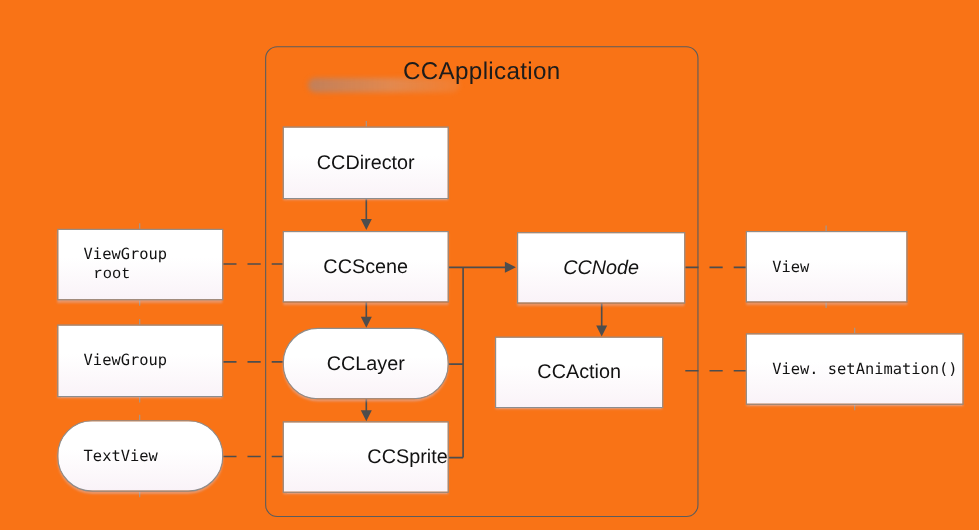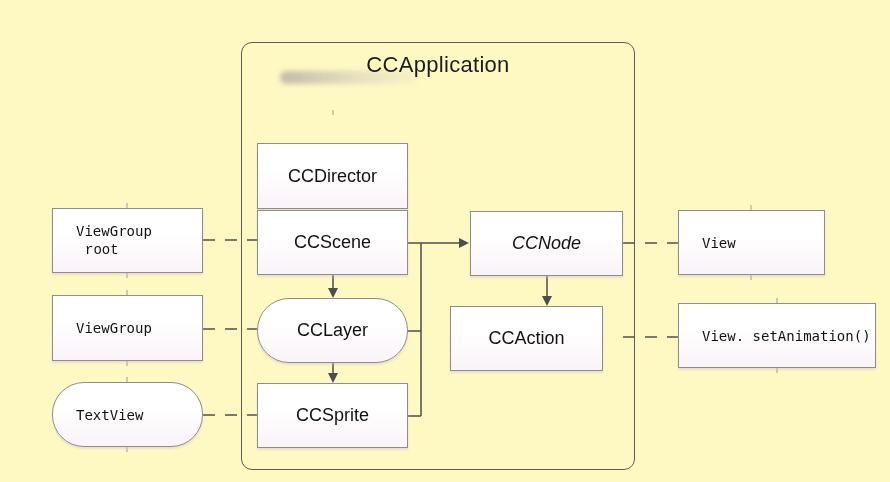--- a/index.html
+++ b/index.html
@@ -1,19 +1,19 @@
 <!DOCTYPE html>
 <html><head>
 <meta charset="utf-8">
 <style>
   html,body{margin:0;padding:0;background:#ffffff;}
   .canvas{
     position:relative;
     width:890px;height:482px;
-    background:#fef9c3;
+    background:#f97316;
     font-family:"Liberation Sans", sans-serif;
     overflow:hidden;
   }
   .container-frame{
     position:absolute;
     left:241px;top:42px;width:394px;height:428px;
     border:1.6px solid #5c5c5c;
     border-radius:11px;
     background:transparent;
     box-sizing:border-box;
@@ -50,24 +50,24 @@
   }
   .node.android{
     font-family:"DejaVu Sans Mono", monospace;
     font-size:14px;
     justify-content:flex-start;
     padding-left:23px;
   }
   .node.android .lines{line-height:19px;}
   .node.android .line2{padding-left:9px;font-family:Liberation Mono, monospace;}
   
-  .n-ccdirector{left:257px;top:115px;width:151px;height:66px;margin-top:28px;}
+  .n-ccdirector{left:257px;top:115px;width:151px;height:66px;}
   .n-ccscene  {left:257px;top:210px;width:151px;height:65px;}
   .n-cclayer  {left:257px;top:298px;width:151px;height:65px;border-radius:32px;}
-  .n-ccsprite {left:257px;top:383px;width:151px;height:65px;}
+  .n-ccsprite {left:257px;top:383px;width:151px;height:65px;justify-content:flex-end;}
   .n-ccnode   {left:470px;top:211px;width:153px;height:65px;font-style:italic;}
   .n-ccaction {left:450px;top:306px;width:153px;height:65px;justify-content:center;}
   .n-vgroot   {left:52px; top:208px;width:151px;height:65px;}
   .n-vg       {left:52px; top:295px;width:151px;height:66px;}
   .n-textview {left:52px; top:382px;width:151px;height:65px;border-radius:32px;}
   .n-view     {left:678px;top:210px;width:147px;height:65px;padding-left:19px;}
   .n-viewsetanim{left:678px;top:303px;width:198px;height:65px;padding-left:17px;}
   svg.wires{position:absolute;left:0;top:0;width:890px;height:482px;pointer-events:none;}
 </style>
 </head>

